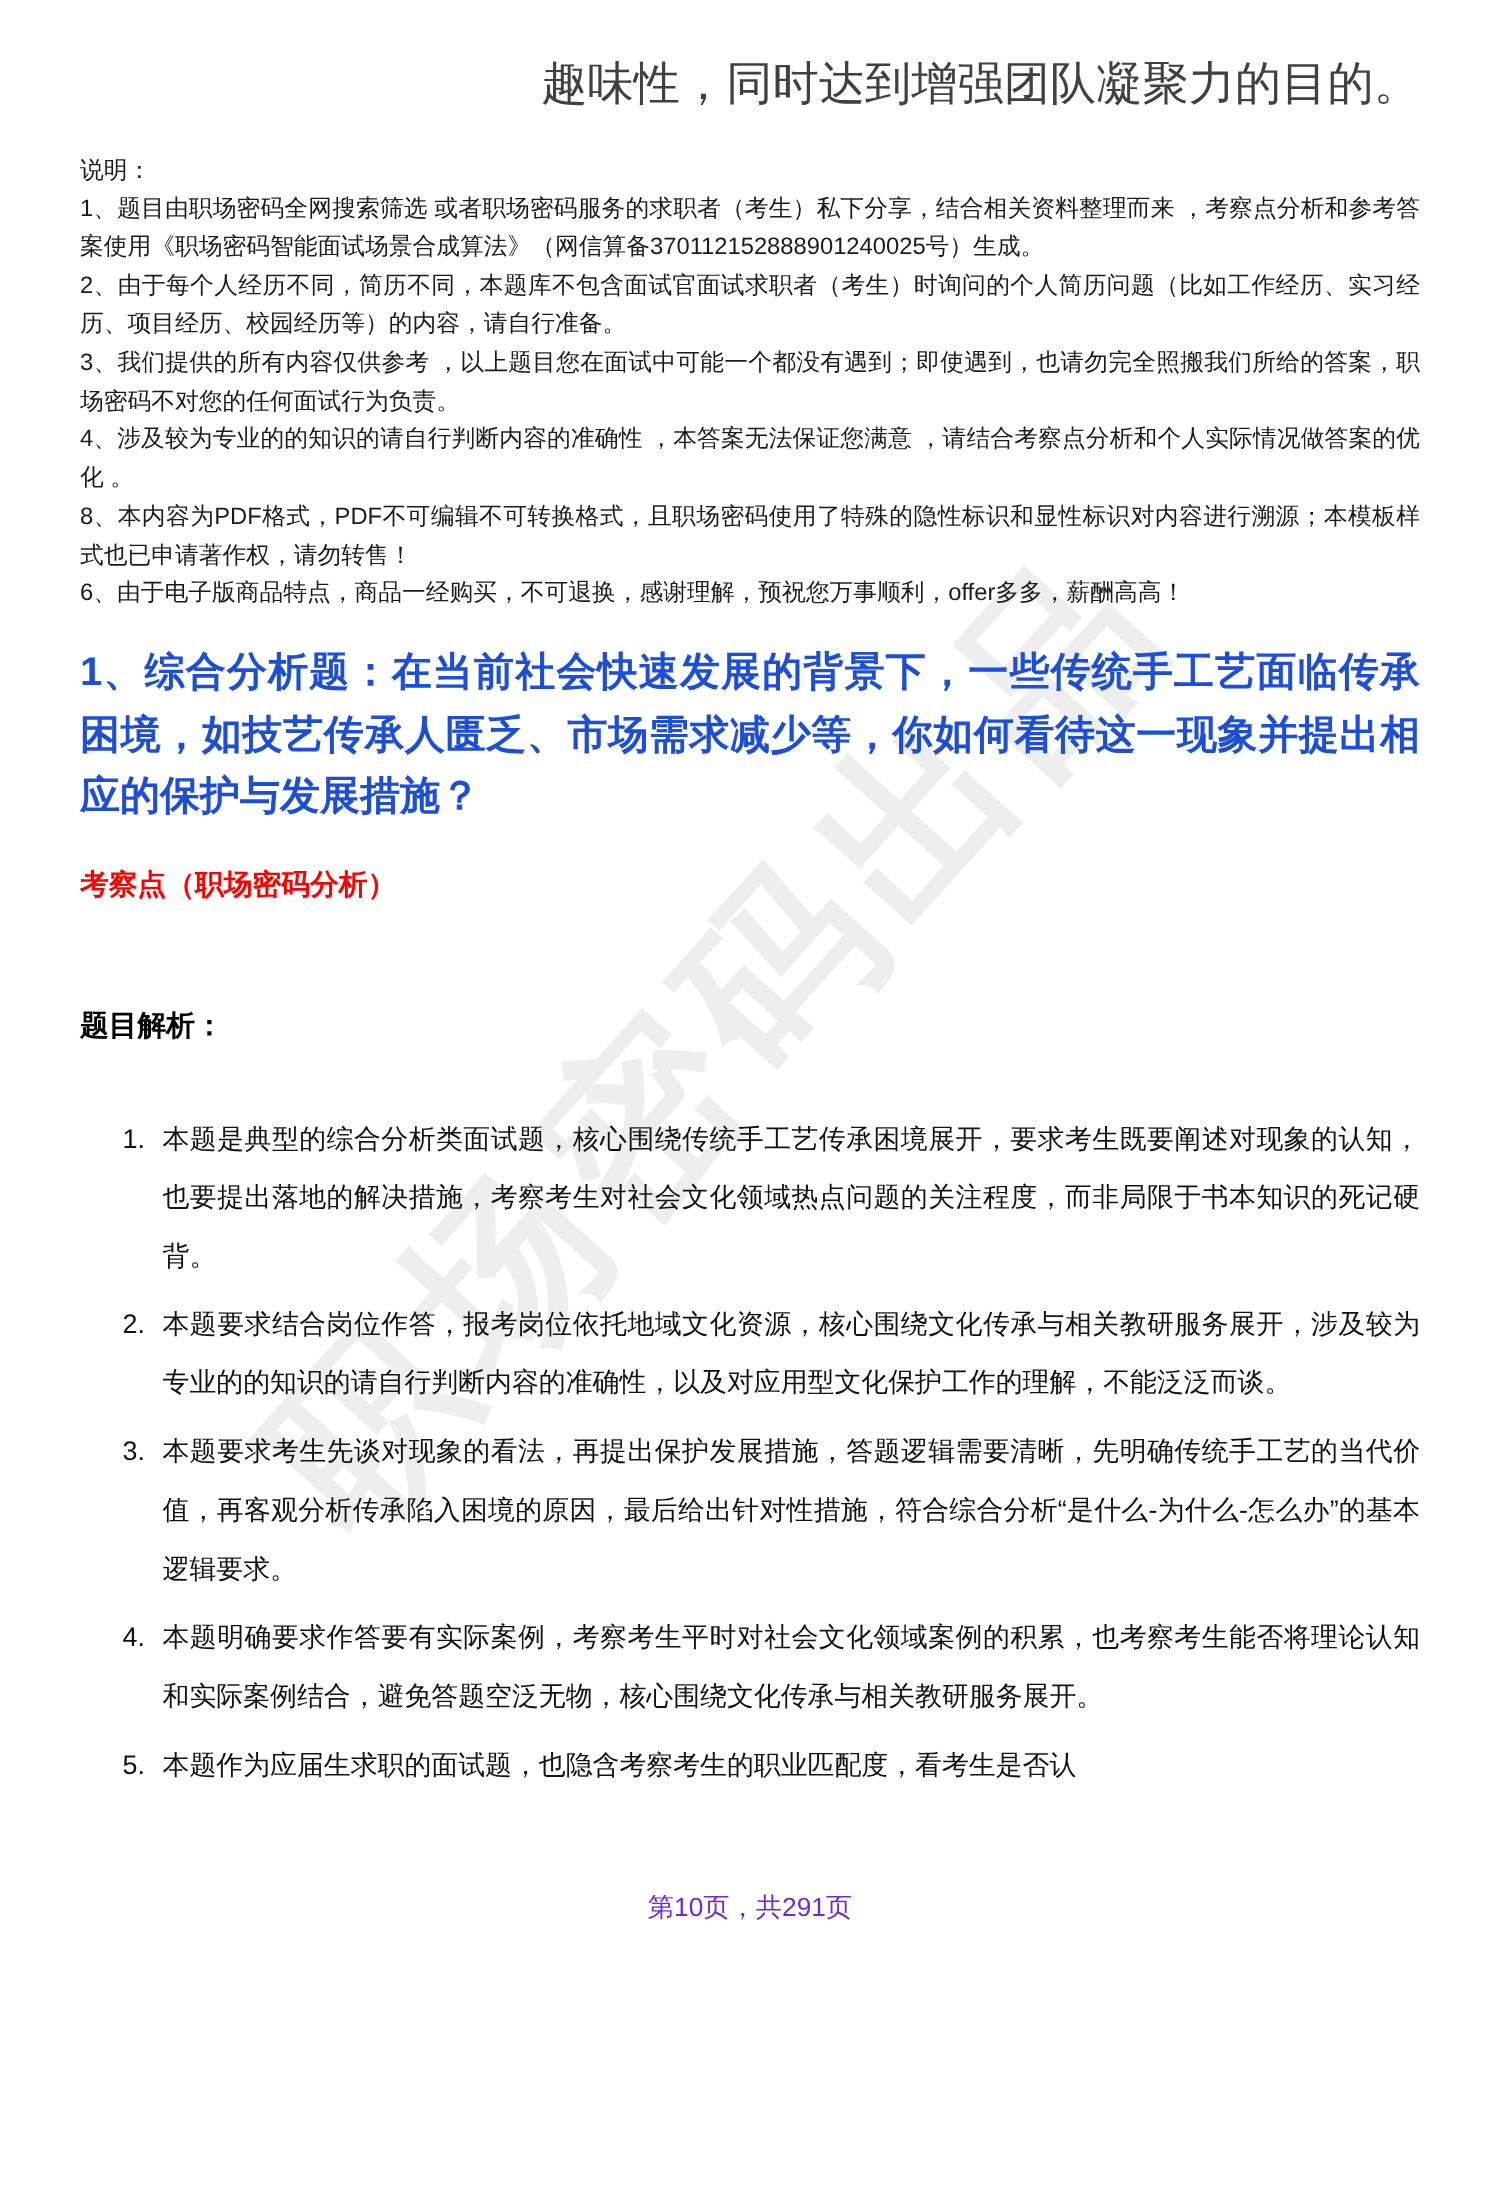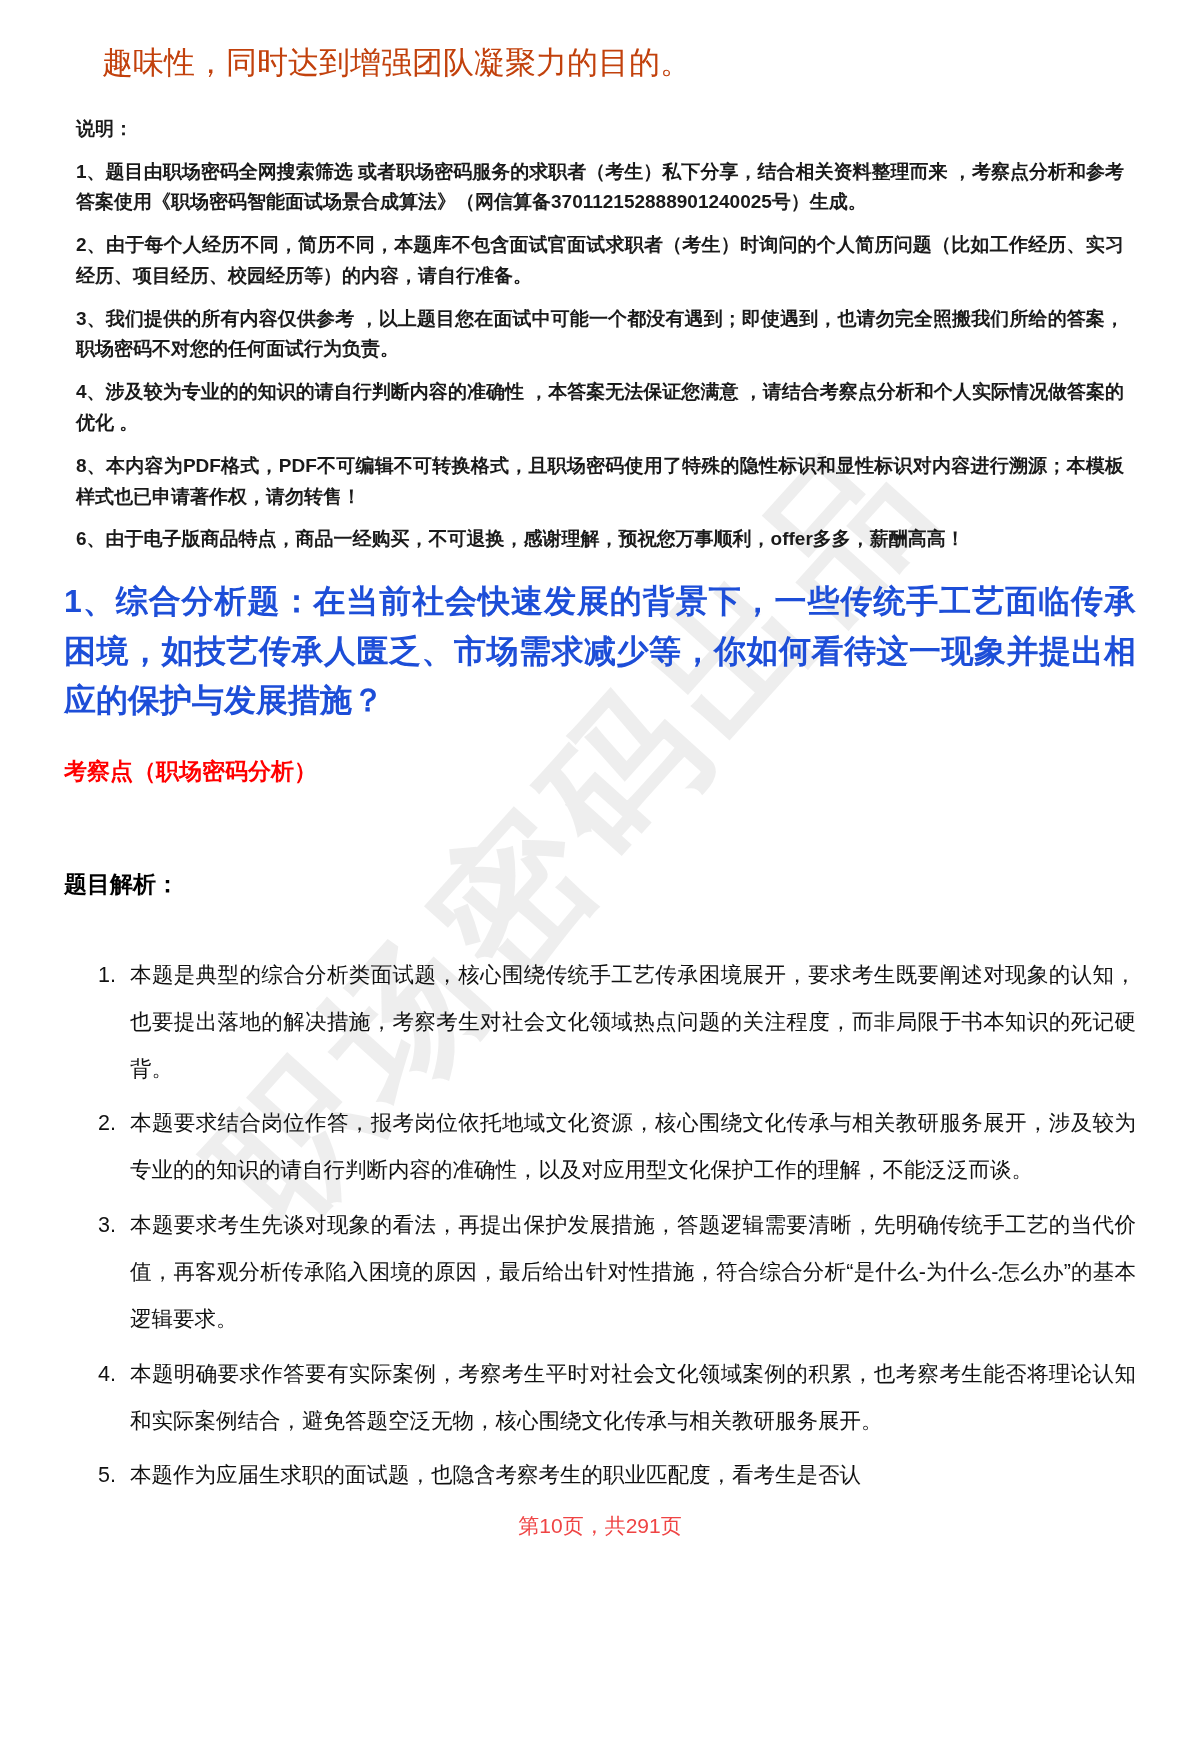--- a/index.html
+++ b/index.html
@@ -28,35 +28,35 @@
     pointer-events:none;
     user-select:none;
   }
   .content {
     position:relative;
     z-index:2;
     padding:42px 64px 0 64px;
   }
   .intro-line {
     margin:0 0 0 38px;
-    font-size:31px;
+    font-size:37px;
     font-weight:400;
     line-height:1.35;
-    color:#c2410c;
+    color:#404040;
+    text-align:right;
   }
   .notes {
     margin-top:30px;
     font-size:19px;
     line-height:1.62;
     color:#1a1a1a;
   }
   .notes p {
-    margin:12px;
+    margin:0;
     text-align:justify;
-    font-weight:bold;
   }
   .question-heading {
     margin-top:22px;
     font-size:32px;
     font-weight:700;
     line-height:1.55;
     color:#1d4ed8;
     text-align:justify;
   }
   .exam-point {
@@ -93,21 +93,21 @@
     margin-left:14px;
     text-align:justify;
   }
   .footer {
     position:absolute;
     z-index:2;
     left:0; right:0;
     top:1512px;
     text-align:center;
     font-size:21px;
-    color:#ef4444;
+    color:#6d28d9;
   }
 </style>
 </head>
 <body>
 
 <div class="page">
 
   <div class="watermark">职场密码出品</div>
 
   <div class="content">

